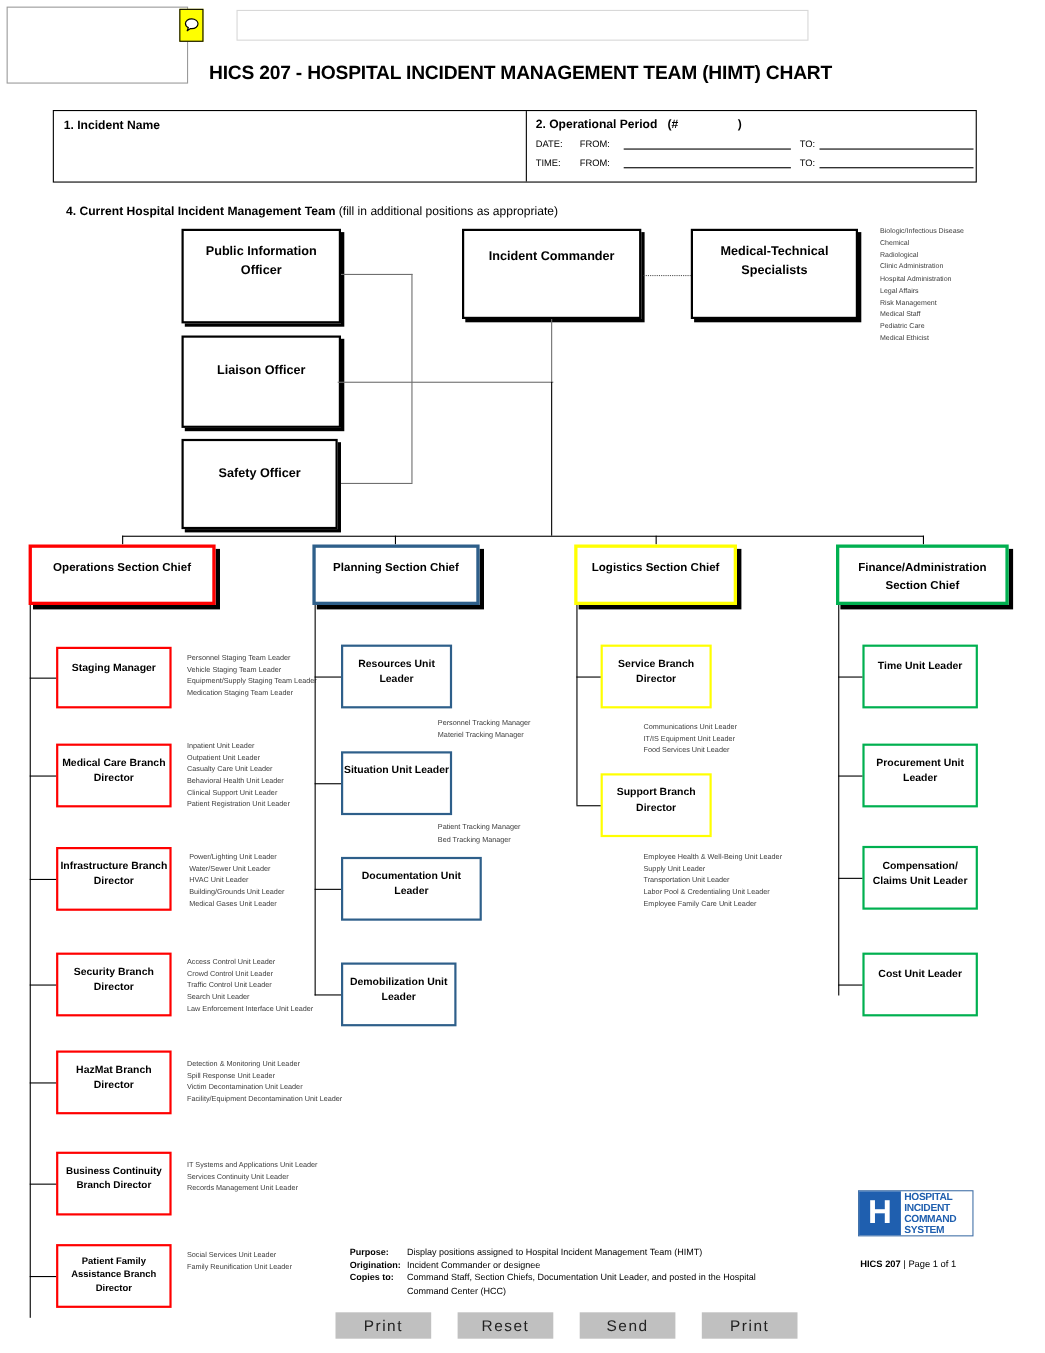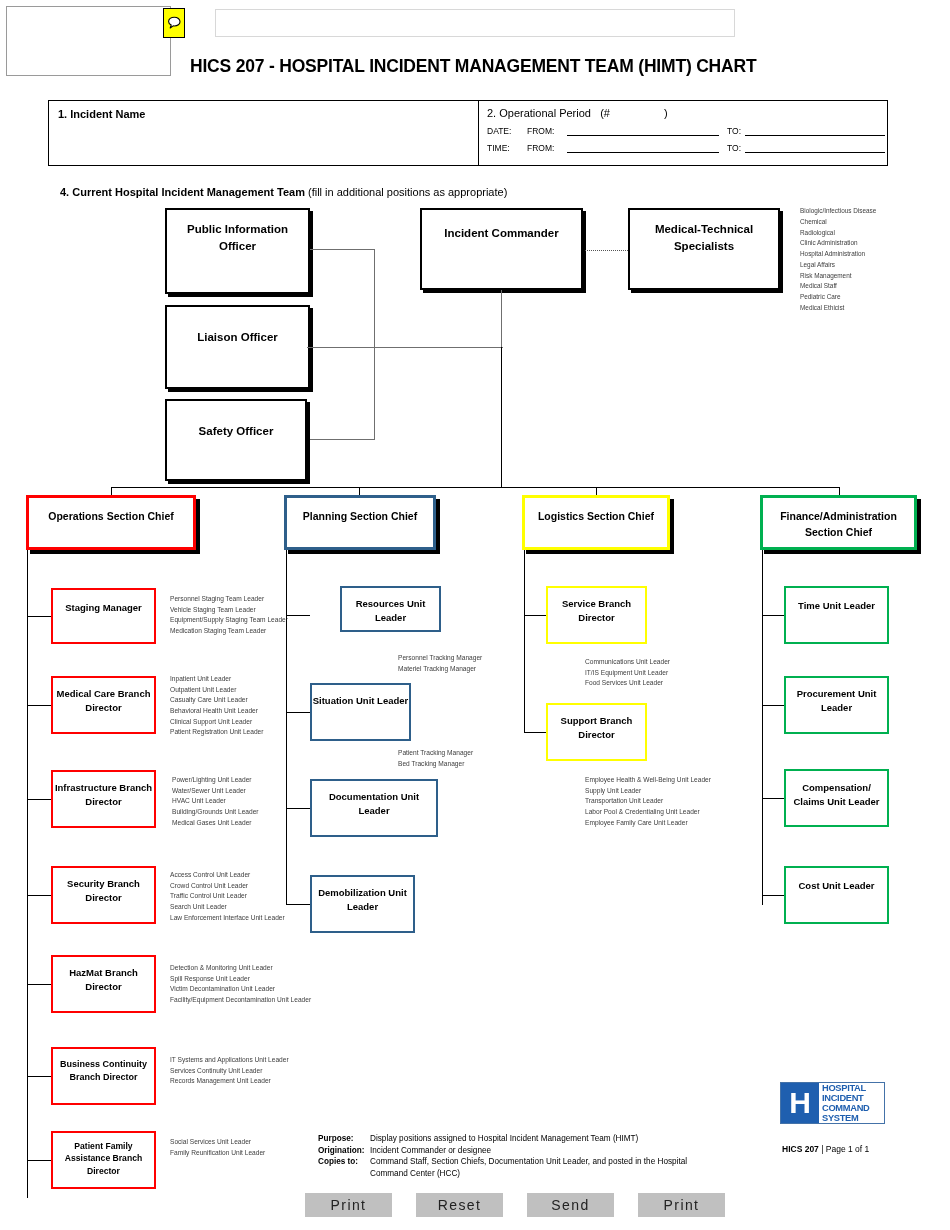--- a/index.html
+++ b/index.html
@@ -39,21 +39,21 @@
   #incident-table {
     left:48px; top:100px; width:840px; height:66px;
     border:1.6px solid #000; background:#fff;
   }
   #incident-name-cell {
     left:0; top:0; width:430px; height:100%;
     border-right:1.6px solid #000; padding:7px 0 0 9px;
   }
   #incident-name-label { font-size:11px; font-weight:bold; }
   #op-period-cell { left:430px; top:0; right:0; height:100%; padding:6px 0 0 8px; }
-  #op-period-label { font-size:11px; font-weight:normal; }
+  #op-period-label { font-size:11px; font-weight:bold; }
   .op-row { margin-top:7px; font-size:8.5px; display:flex; align-items:flex-end; }
   .op-rowlabel { width:40px; }
   .op-from { width:40px; }
   .op-line { display:inline-block; border-bottom:1px solid #000; height:9px; }
   .op-to { width:26px; text-align:left; padding-left:8px; }
 
   
   #section4-heading { left:60px; top:186px; font-size:11px; }
   #section4-heading b { font-weight:bold; }
   #section4-heading span.note { font-weight:normal; }
@@ -314,21 +314,21 @@
   <div class="otext" style="padding-top:7px; font-size:8.6px">Patient Family Assistance Branch Director</div>
 </div>
 <div class="abs hline-dk" style="left:27px; top:1160px; width:24px;"></div>
 <div class="abs" style="left:170px; top:1137px; width:140px;">
   <div class="sublist">Social Services Unit Leader</div>
   <div class="sublist">Family Reunification Unit Leader</div>
 </div>
 
 <div class="abs vline-dk" style="left:286px; top:550px; height:355px;"></div>
 
-<div class="abs obox unitbox" style="left:310px; top:586px; width:101px; height:46px; border:2.4px solid #2E5F8A;margin-left:30px;">
+<div class="abs obox unitbox" style="left:310px; top:586px; width:101px; height:58px; border:2.4px solid #2E5F8A;">
   <div class="otext" style="padding-top:9px">Resources Unit Leader</div>
 </div>
 <div class="abs hline-dk" style="left:286px; top:615px; width:24px;"></div>
 <div class="abs" style="left:398px; top:653px; width:130px;">
   <div class="sublist">Personnel Tracking Manager</div>
   <div class="sublist">Materiel Tracking Manager</div>
 </div>
 
 <div class="abs obox unitbox" style="left:310px; top:683px; width:101px; height:58px; border:2.4px solid #2E5F8A;">
   <div class="otext" style="padding-top:9px">Situation Unit Leader</div>

